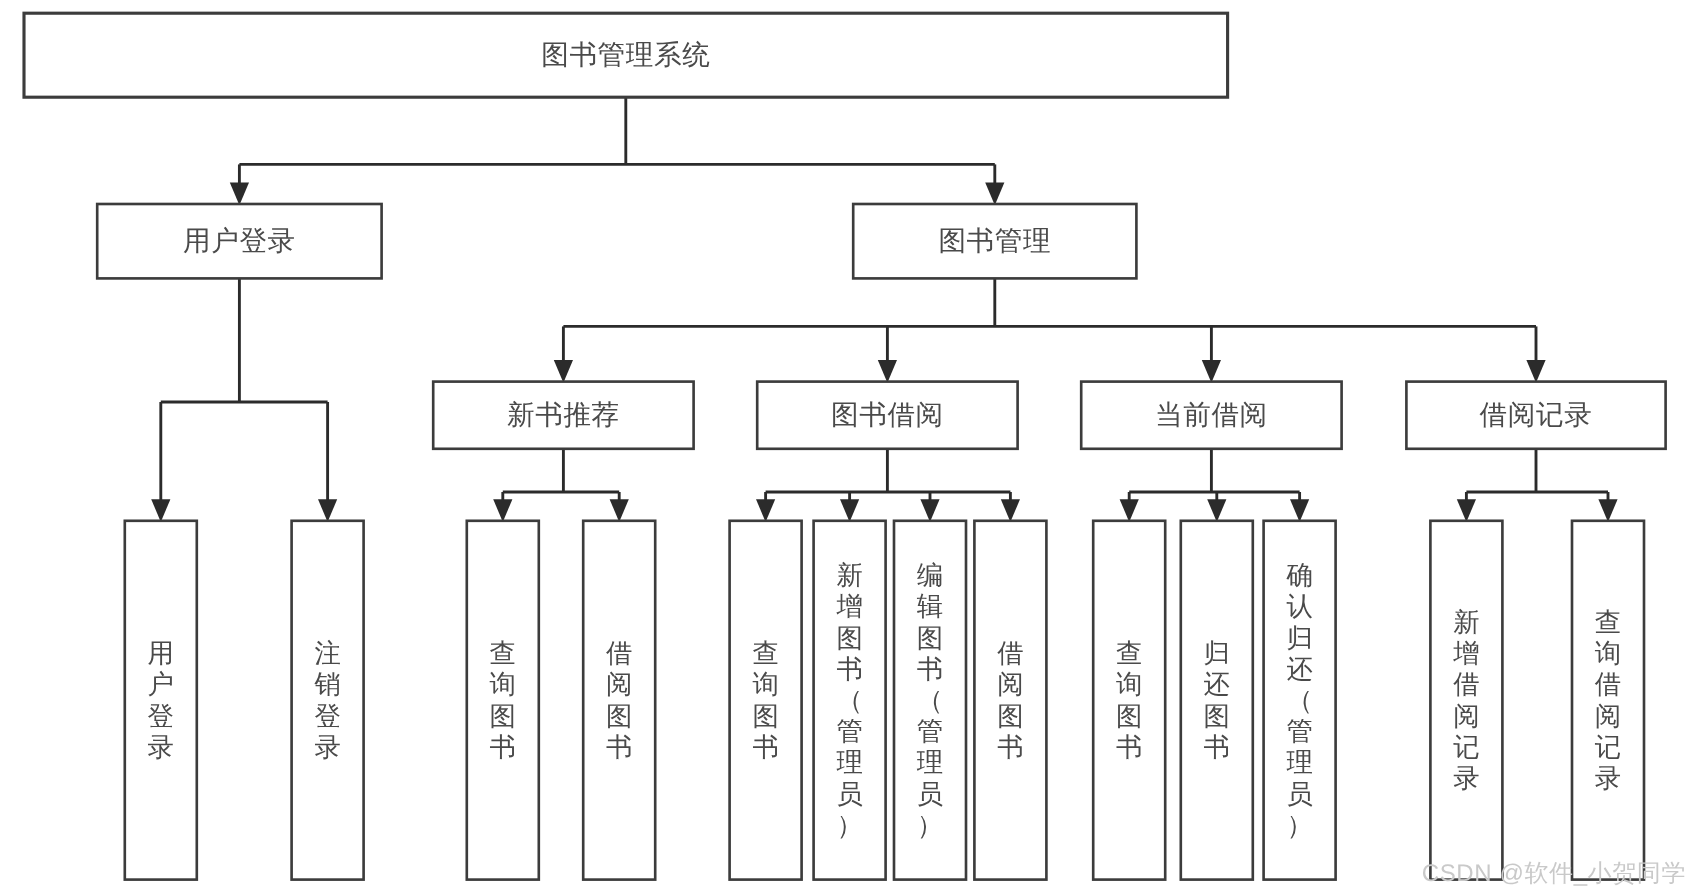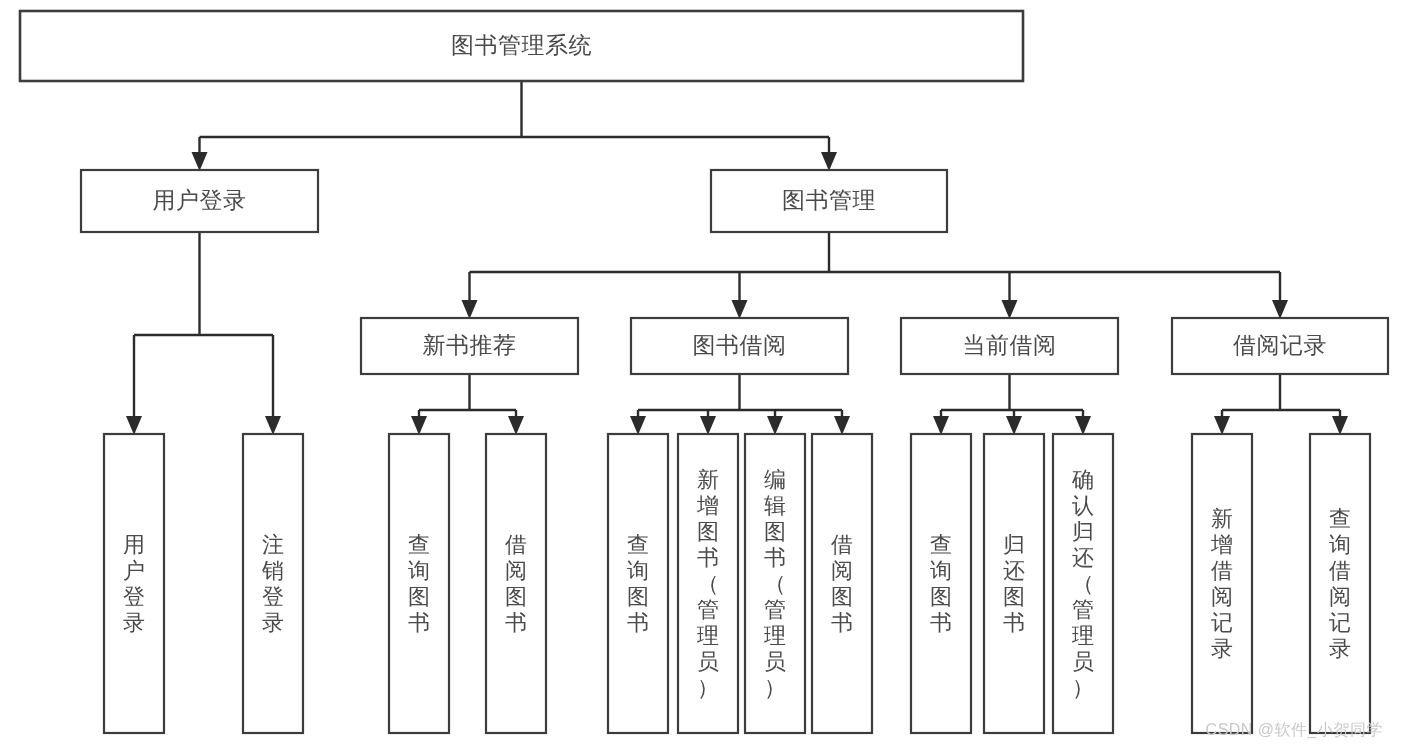--- a/index.html
+++ b/index.html
@@ -54,24 +54,24 @@
     letter-spacing: 0.5px;
   }
   .vlabel-char {
     fill: #4a4a4a;
     font-family: "Liberation Sans", "DejaVu Sans", sans-serif;
     font-size: 22px;
     text-anchor: middle;
   }
   .watermark {
     position: absolute;
-    right: 22px;
+    right: 0;
     bottom: 6px;
     font-family: "Liberation Sans", "DejaVu Sans", sans-serif;
-    font-size: 16px;
+    font-size: 20px;
     color: #c9c9c9;
     letter-spacing: 0.5px;
     white-space: nowrap;
     pointer-events: none;
     margin-top: 14px;
   }
 </style>
 </head>
 <body>
 

